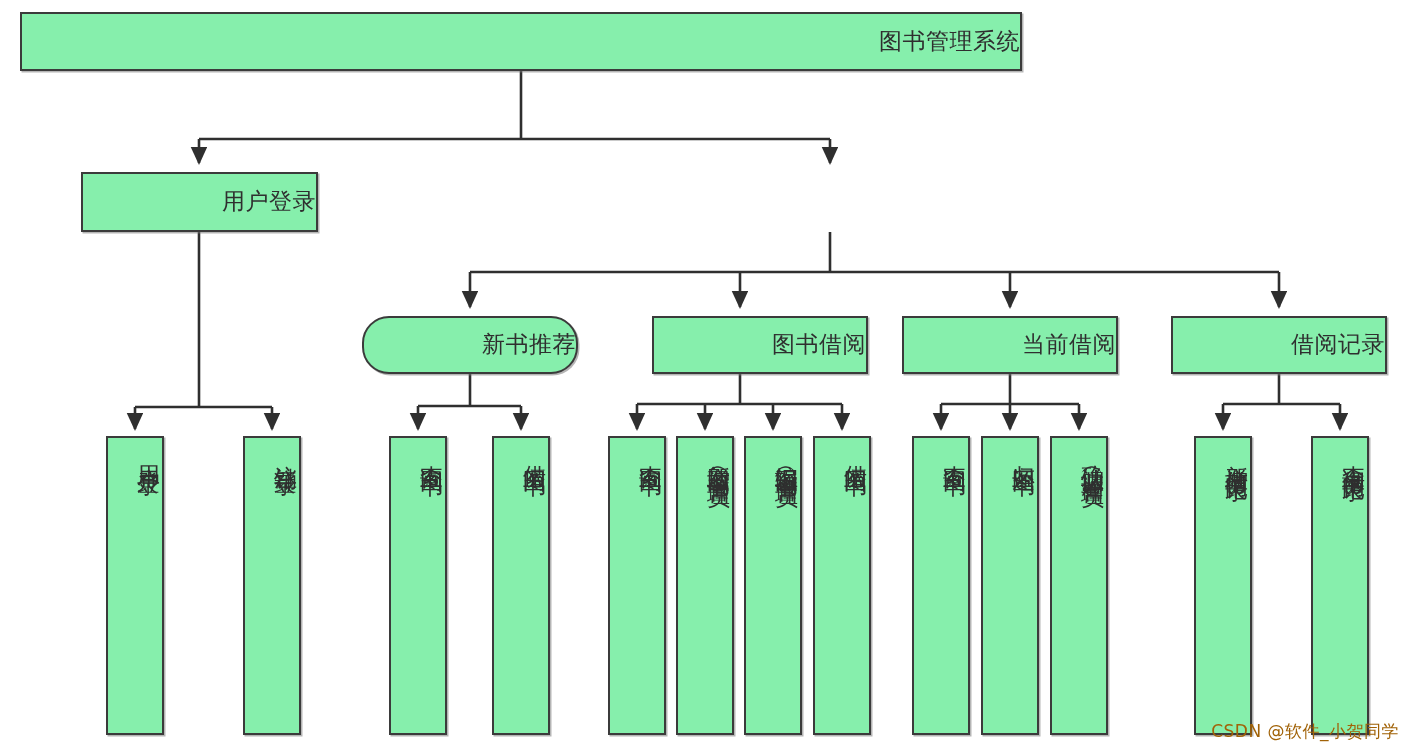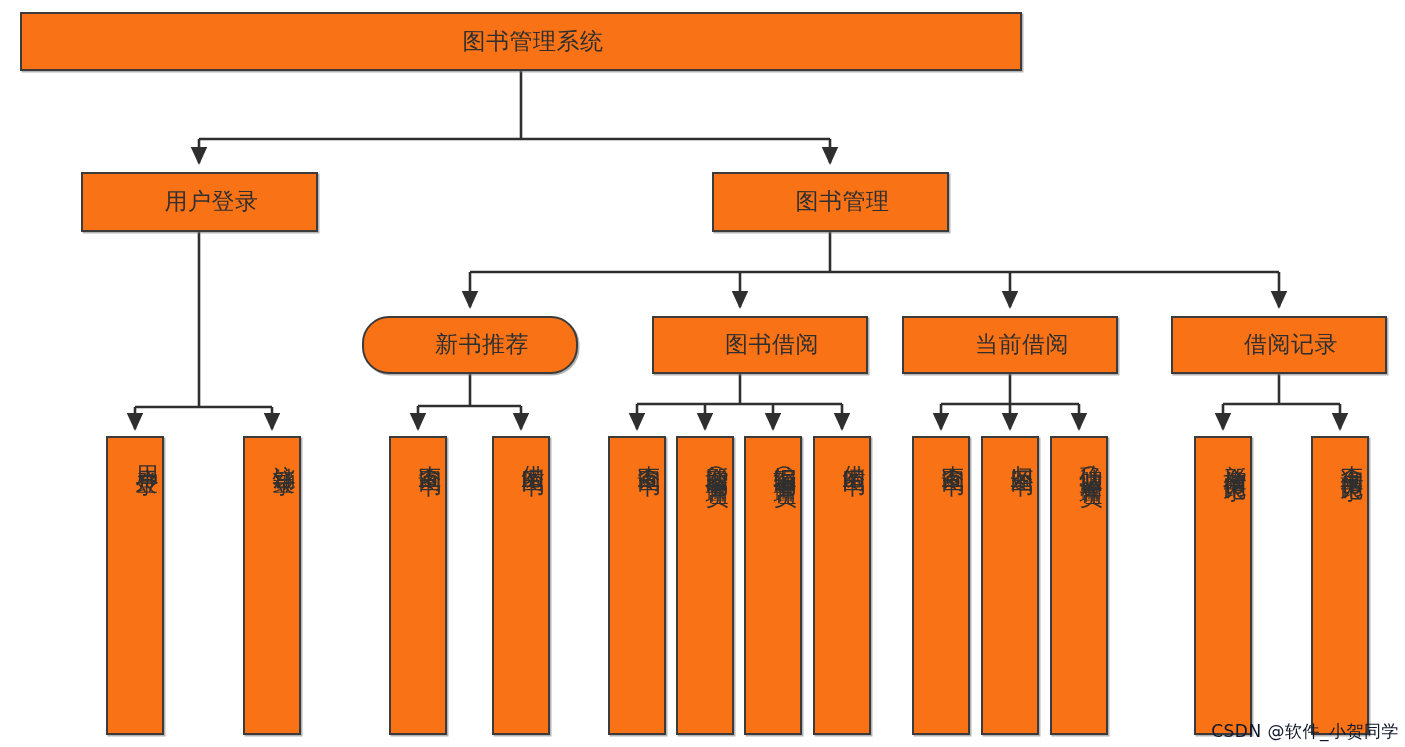--- a/index.html
+++ b/index.html
@@ -23,24 +23,24 @@
     left: 0;
     top: 0;
     width: 1405px;
     height: 747px;
     pointer-events: none;
   }
   .node {
     position: absolute;
     box-sizing: border-box;
     border: 2px solid #3b3b3b;
-    background: #f97316;
+    background: #86efac;
     display: flex;
     align-items: center;
-    justify-content: center;
+    justify-content: flex-end;
     box-shadow: 1.5px 1.5px 0 rgba(120,120,120,0.55);
     padding-left: 24px;
   }
   .node .label {
     color: #2f2f2f;
     text-align: center;
     line-height: 1.18;
     letter-spacing: 0.5px;
   }
   .node.horiz .label {
@@ -55,21 +55,21 @@
     text-orientation: upright;
     font-size: 23px;
     letter-spacing: 3px;
     white-space: nowrap;
   }
   #watermark {
     position: absolute;
     right: 6px;
     bottom: 4px;
     font-size: 17px;
-    color: #0f172a;
+    color: #a16207;
     white-space: nowrap;
     letter-spacing: 0.5px;
   }
 </style>
 </head>
 <body>
 
 <div id="canvas">
 
   <svg class="connectors" viewBox="0 0 1405 747" xmlns="http://www.w3.org/2000/svg">
@@ -122,23 +122,20 @@
     </g>
   </svg>
 
   <div class="node horiz" style="left:20px; top:12px; width:1002px; height:59px;">
     <span class="label">图书管理系统</span>
   </div>
 
   <div class="node horiz" style="left:81px; top:172px; width:237px; height:60px;">
     <span class="label">用户登录</span>
   </div>
-  <div class="node horiz" style="left:712px; top:172px; width:237px; height:60px;">
-    <span class="label">图书管理</span>
-  </div>
 
   <div class="node horiz" style="left:362px; top:316px; width:216px; height:58px;border-radius:27px;">
     <span class="label">新书推荐</span>
   </div>
   <div class="node horiz" style="left:632px; top:316px; width:216px; height:58px;margin-left:20px;">
     <span class="label">图书借阅</span>
   </div>
   <div class="node horiz" style="left:902px; top:316px; width:216px; height:58px;">
     <span class="label">当前借阅</span>
   </div>

